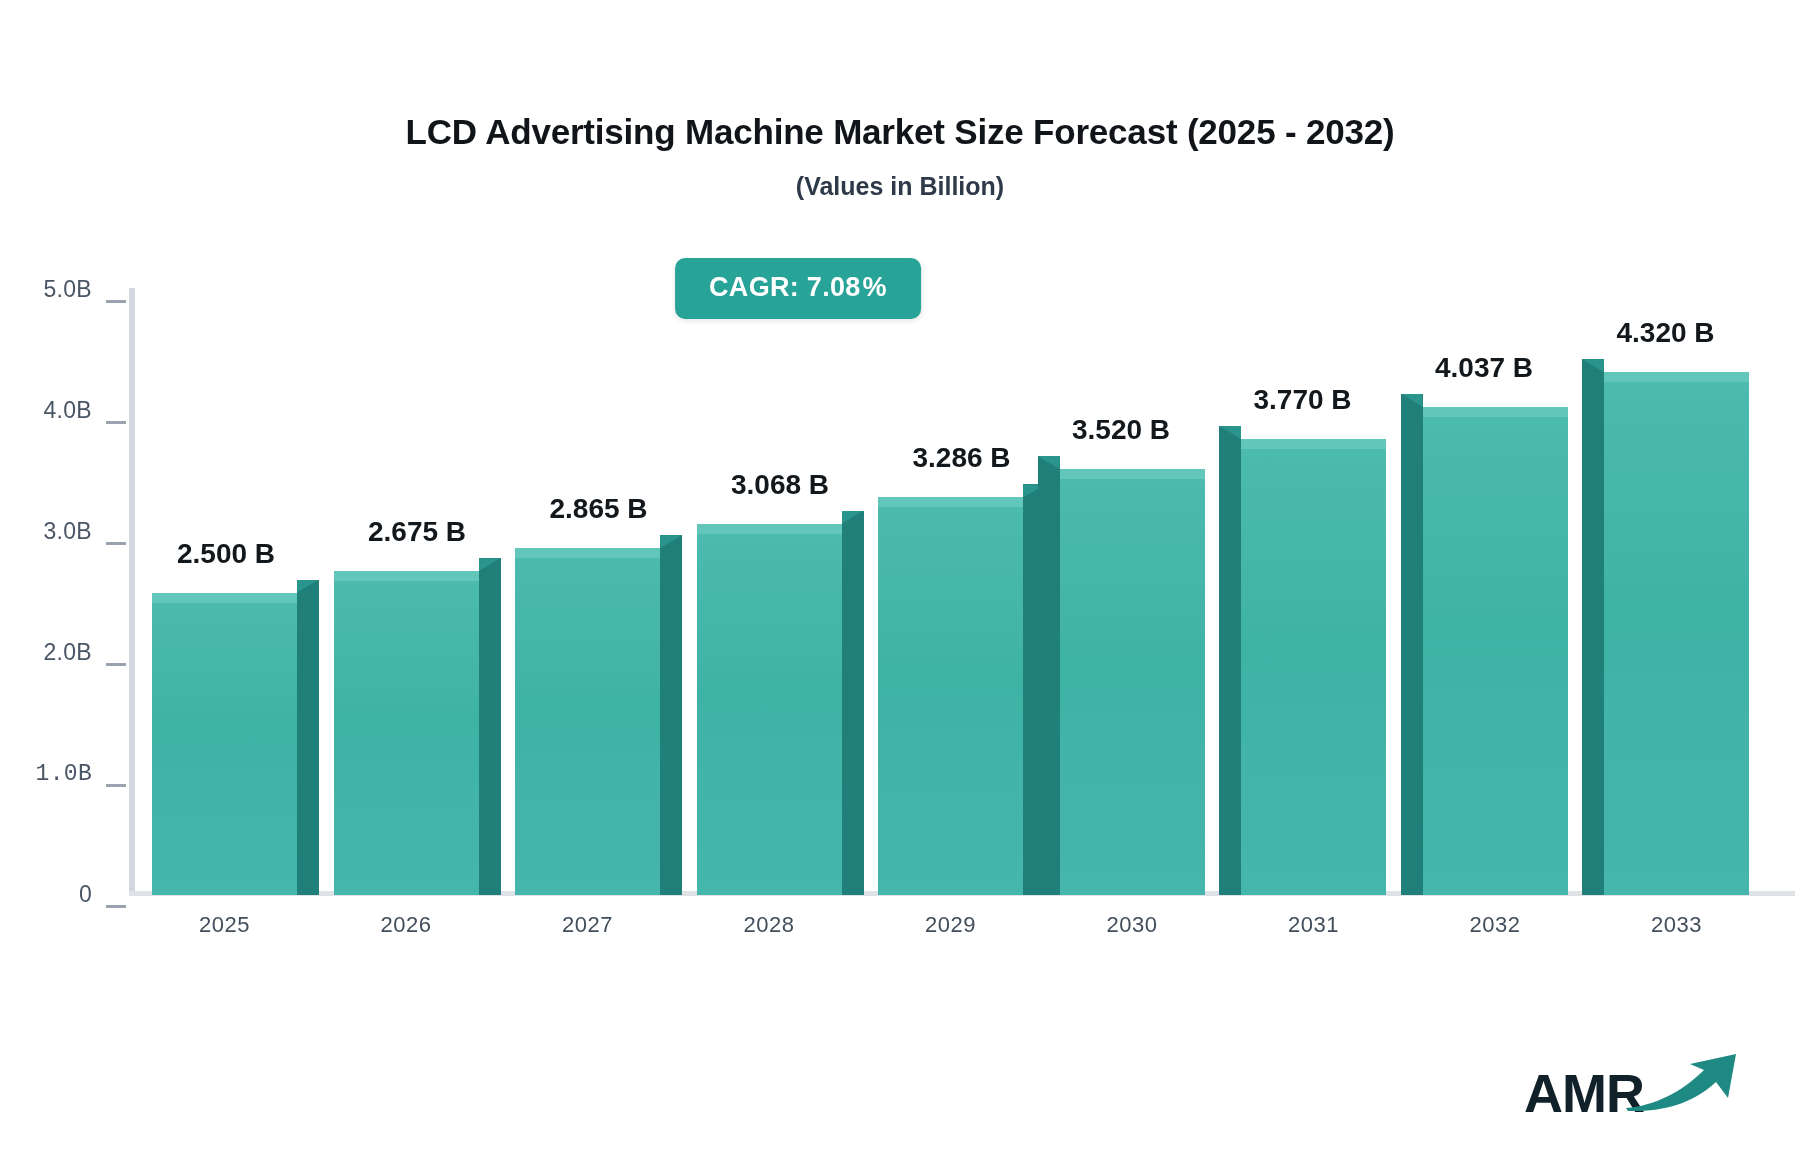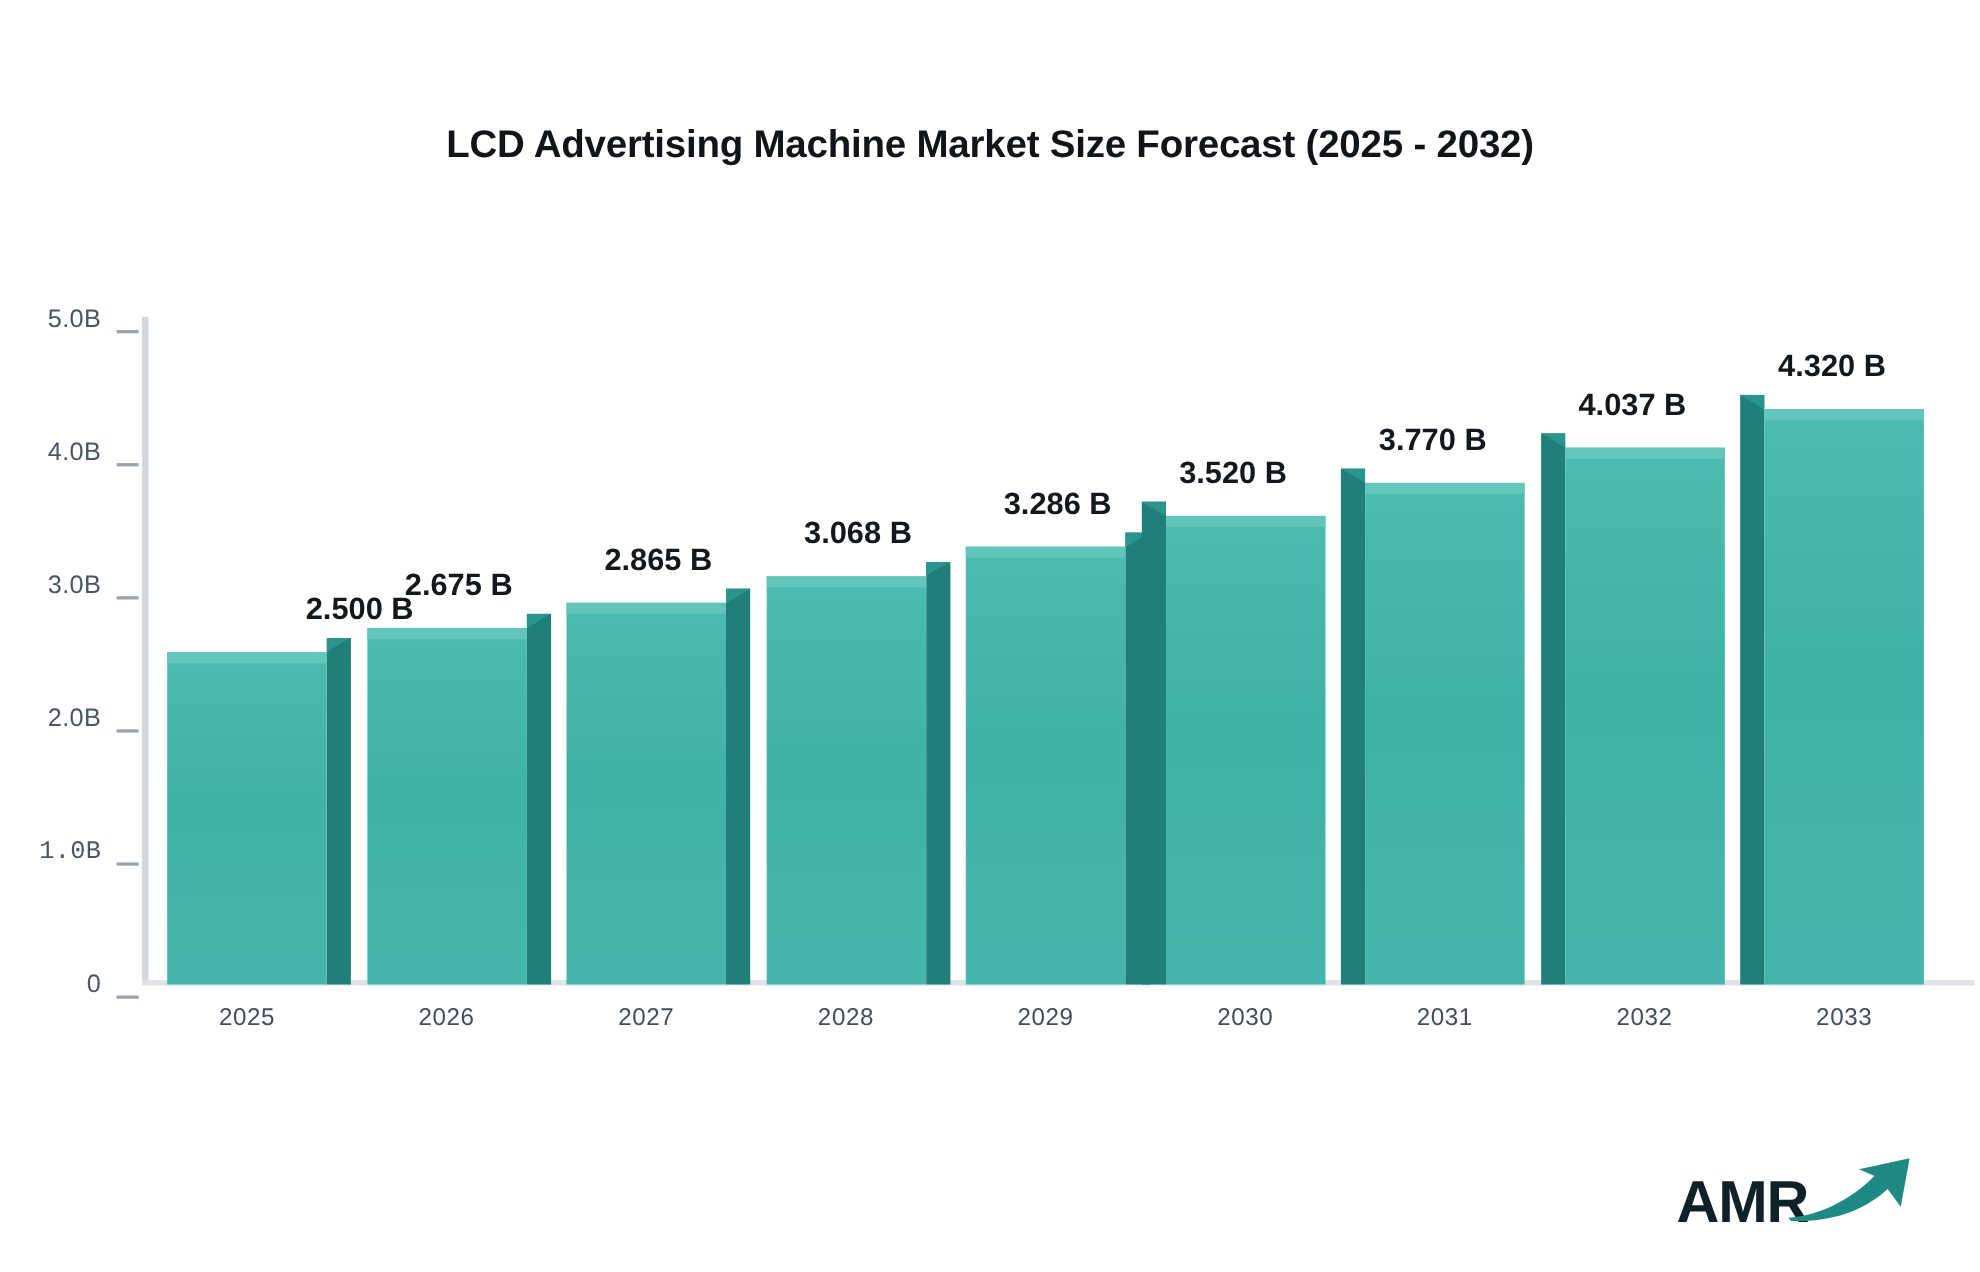--- a/index.html
+++ b/index.html
@@ -171,21 +171,25 @@
     margin-left: -20px;
     margin-bottom: 4px;
   }
 </style>
 </head>
 <body>
 
 <div id="stage">
 
   <div id="title">LCD Advertising Machine Market Size Forecast (2025 - 2032)</div>
-
+  <div id="subtitle">(Values in Billion)</div>
+
+  <div id="cagr-badge">
+    <span>CAGR: 7.08</span><span class="pct">%</span>
+  </div>
 
   <div id="plot">
     <div id="yaxis-line"></div>
     <div id="baseline"></div>
     <div id="yticks">
         <div class="ytick-row" style="top: 882px;">
           <span class="ytick-label">0</span>
           <span class="ytick-dash"></span>
         </div>
         <div class="ytick-row" style="top: 761px; font-family: Liberation Mono, monospace;">
@@ -209,21 +213,21 @@
           <span class="ytick-dash"></span>
         </div>
       </div>
     <div id="bars">
         <div class="bar-wrap" style="left: 152px; width: 145px; bottom: 261px; height: 302.5px;">
           <div class="bar-side right" style="height: 315.5px; bottom: 0px;"></div>
           <div class="bar-cap" style="bottom: 302.5px; width: 22px; height: 13px; background: rgb(42, 149, 140); left: 100%; clip-path: polygon(0px 0px, 100% 0px, 0px 100%);"></div>
           <div class="bar-face" style="width: 145px; height: 302.5px;"></div>
           <div class="bar-top" style="width: 145px; bottom: 292.5px;"></div>
         </div>
-        <div class="bar-label" style="left: 116px; top: 537.5px; text-align: right;">2.500 B</div>
+        <div class="bar-label" style="left: 96px; top: 537.5px;">2.500 B</div>
         <div class="bar-wrap" style="left: 333.5px; width: 145px; bottom: 261px; height: 323.675px;">
           <div class="bar-side right" style="height: 336.675px; bottom: 0px;"></div>
           <div class="bar-cap" style="bottom: 323.675px; width: 22px; height: 13px; background: rgb(42, 149, 140); left: 100%; clip-path: polygon(0px 0px, 100% 0px, 0px 100%);"></div>
           <div class="bar-face" style="width: 145px; height: 323.675px;"></div>
           <div class="bar-top" style="width: 145px; bottom: 313.675px;"></div>
         </div>
         <div class="bar-label" style="left: 287px; top: 516.325px;">2.675 B</div>
         <div class="bar-wrap" style="left: 515px; width: 145px; bottom: 261px; height: 346.665px;">
           <div class="bar-side right" style="height: 359.665px; bottom: 0px;"></div>
           <div class="bar-cap" style="bottom: 346.665px; width: 22px; height: 13px; background: rgb(42, 149, 140); left: 100%; clip-path: polygon(0px 0px, 100% 0px, 0px 100%);"></div>

